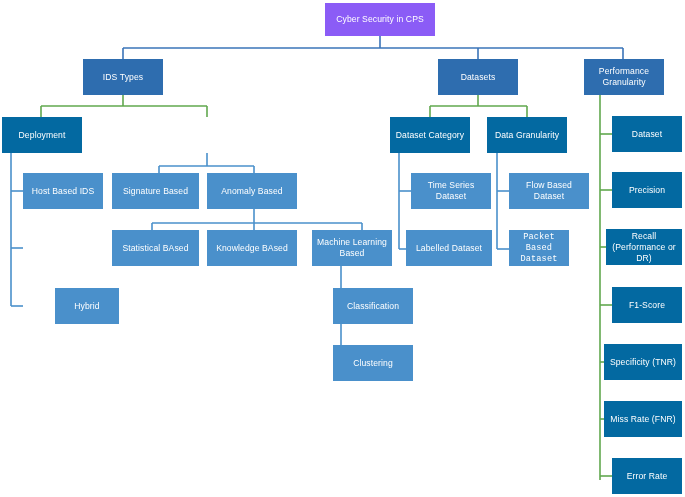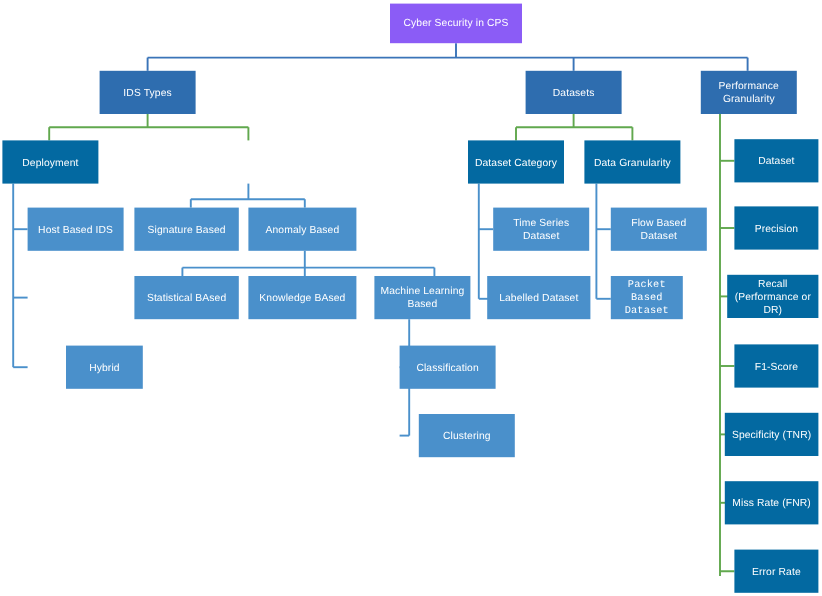--- a/index.html
+++ b/index.html
@@ -98,21 +98,21 @@
   <div class="node n-blue" style="left:23px;top:288px;width:64px;height:36px;margin-left:32px;">Hybrid</div>
 
   <div class="node n-blue" style="left:207px;top:173px;width:90px;height:36px;">Anomaly Based</div>
   <div class="node n-blue" style="left:112px;top:173px;width:87px;height:36px;">Signature Based</div>
 
   <div class="node n-blue" style="left:112px;top:230px;width:87px;height:36px;">Statistical BAsed</div>
   <div class="node n-blue" style="left:207px;top:230px;width:90px;height:36px;">Knowledge BAsed</div>
   <div class="node n-blue" style="left:312px;top:230px;width:80px;height:36px;">Machine Learning Based</div>
 
   <div class="node n-blue" style="left:333px;top:288px;width:80px;height:36px;">Classification</div>
-  <div class="node n-blue" style="left:333px;top:345px;width:80px;height:36px;margin-left:16px;">Clustering</div>
+  <div class="node n-blue" style="left:333px;top:345px;width:80px;height:36px;">Clustering</div>
 
   <div class="node n-green" style="left:390px;top:117px;width:80px;height:36px;">Dataset Category</div>
   <div class="node n-green" style="left:487px;top:117px;width:80px;height:36px;">Data Granularity</div>
 
   <div class="node n-blue" style="left:411px;top:173px;width:80px;height:36px;">Time Series Dataset</div>
   <div class="node n-blue" style="left:406px;top:230px;width:86px;height:36px;">Labelled Dataset</div>
 
   <div class="node n-blue" style="left:509px;top:173px;width:80px;height:36px;">Flow Based Dataset</div>
   <div class="node n-blue" style="left:509px;top:230px;width:60px;height:36px;font-family:Liberation Mono, monospace;">Packet Based Dataset</div>
 

